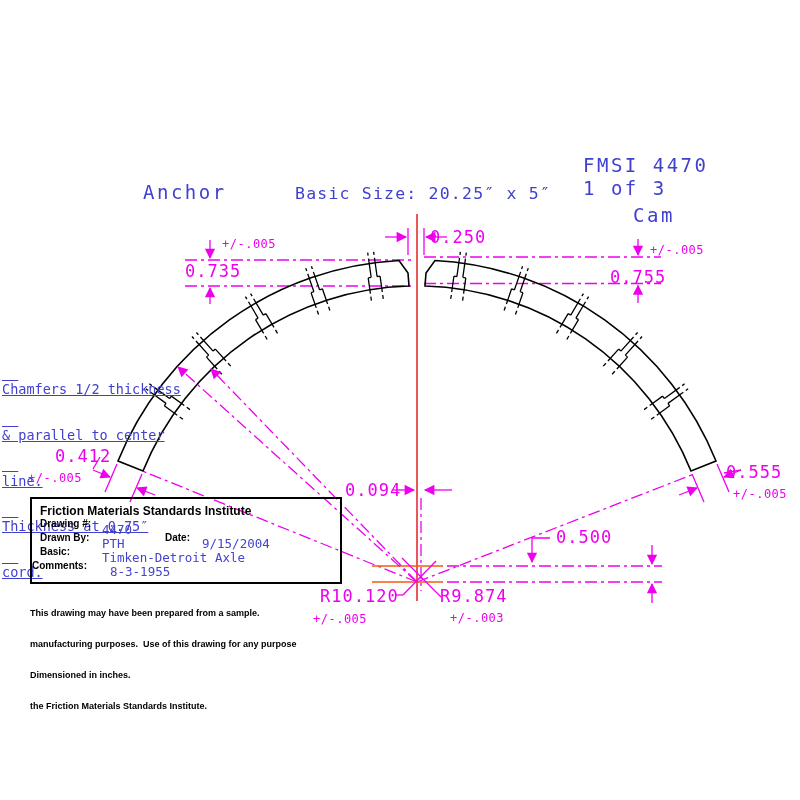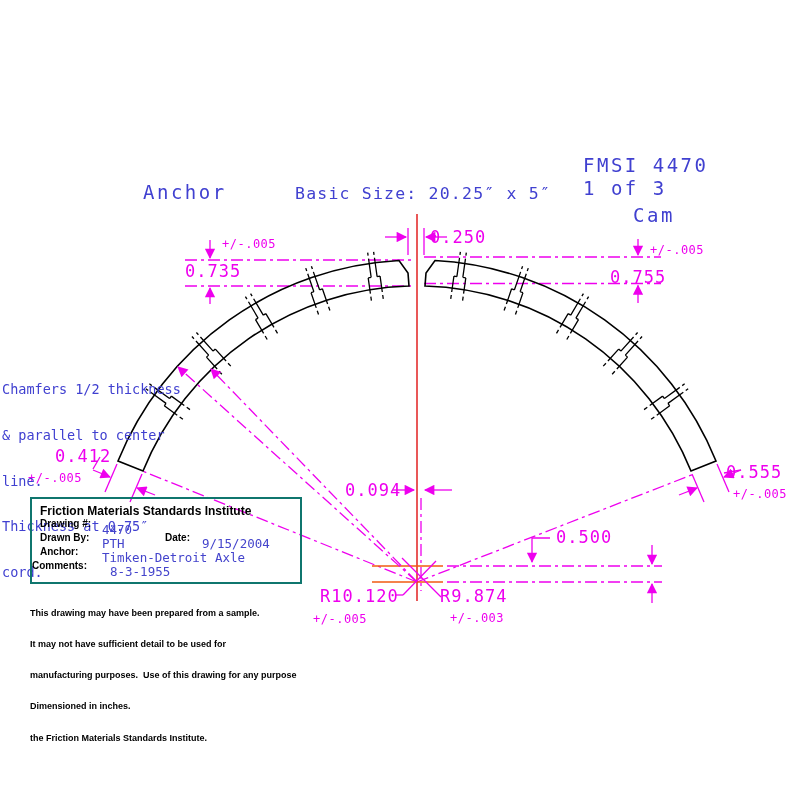--- a/index.html
+++ b/index.html
@@ -13,22 +13,22 @@
   .magdd{stroke:#ee00ee;fill:none;stroke-width:1.3;stroke-dasharray:12 4 3 4;}
   .red{stroke:#e01010;fill:none;stroke-width:1.4;}
   .org{stroke:#f05a10;fill:none;stroke-width:1.7;}
   
   text{font-family:"DejaVu Sans Mono","Liberation Mono",monospace;}
   .dim{fill:#ee00ee;font-size:17px;letter-spacing:1px;}
   .dimsm{fill:#ee00ee;font-size:12px;letter-spacing:0.5px;}
   .blue-lg{fill:#4040d0;font-size:19px;letter-spacing:2.5px;}
   .blue-md{fill:#4040d0;font-size:16.5px;letter-spacing:1.2px;}
   
-  .note{position:absolute;left:2px;top:352px;color:#4040d0;font-size:13.5px;line-height:15.2px;white-space:pre;}
-  #tblock{position:absolute;left:30px;top:497px;width:272px;height:87px;border:2px solid #0f766e;box-sizing:border-box;}
+  .note{position:absolute;left:2px;top:352px;color:#4040d0;font-size:13.5px;line-height:15.2px;white-space:pre;text-decoration:underline;}
+  #tblock{position:absolute;left:30px;top:497px;width:312px;height:87px;border:2px solid #000000;box-sizing:border-box;}
   .tb-label{position:absolute;font-family:"Liberation Sans",sans-serif;font-weight:bold;font-size:10px;color:#000;white-space:nowrap;}
   .tb-value{position:absolute;font-size:12.5px;color:#4444cc;white-space:nowrap;}
   #disclaimer{position:absolute;left:30px;top:587px;font-family:"Liberation Sans",sans-serif;
               font-weight:bold;font-size:9px;line-height:10.4px;color:#000;white-space:pre;}
 </style>
 </head>
 <body>
 
 <div id="stage">
 
@@ -163,27 +163,26 @@
 </div>
 
 <div id="tblock">
   <span class="tb-label" style="left:8px;top:5px;font-size:12px;">Friction Materials Standards Institute</span>
   <span class="tb-label" style="left:8px;top:19px;">Drawing #:</span>
   <span class="tb-value" style="left:70px;top:23px;">4470</span>
   <span class="tb-label" style="left:8px;top:33px;">Drawn By:</span>
   <span class="tb-value" style="left:70px;top:37px;">PTH</span>
   <span class="tb-label" style="left:133px;top:33px;text-align:right;">Date:</span>
   <span class="tb-value" style="left:170px;top:37px;">9/15/2004</span>
-  <span class="tb-label" style="left:8px;top:47px;">Anchor:</span>
+  <span class="tb-label" style="left:8px;top:47px;">Basic:</span>
   <span class="tb-value" style="left:70px;top:51px;">Timken-Detroit Axle</span>
   <span class="tb-label" style="left:0;top:61px;">Comments:</span>
   <span class="tb-value" style="left:78px;top:65px;">8-3-1955</span>
 </div>
 
 <div id="disclaimer">
   <div>This drawing may have been prepared from a sample.</div>
-  <div>It may not have sufficient detail to be used for</div>
   <div>manufacturing purposes.  Use of this drawing for any purpose</div>
   <div>Dimensioned in inches.</div>
   <div>the Friction Materials Standards Institute.</div>
 </div>
 
 </div>
 
 </body></html>

